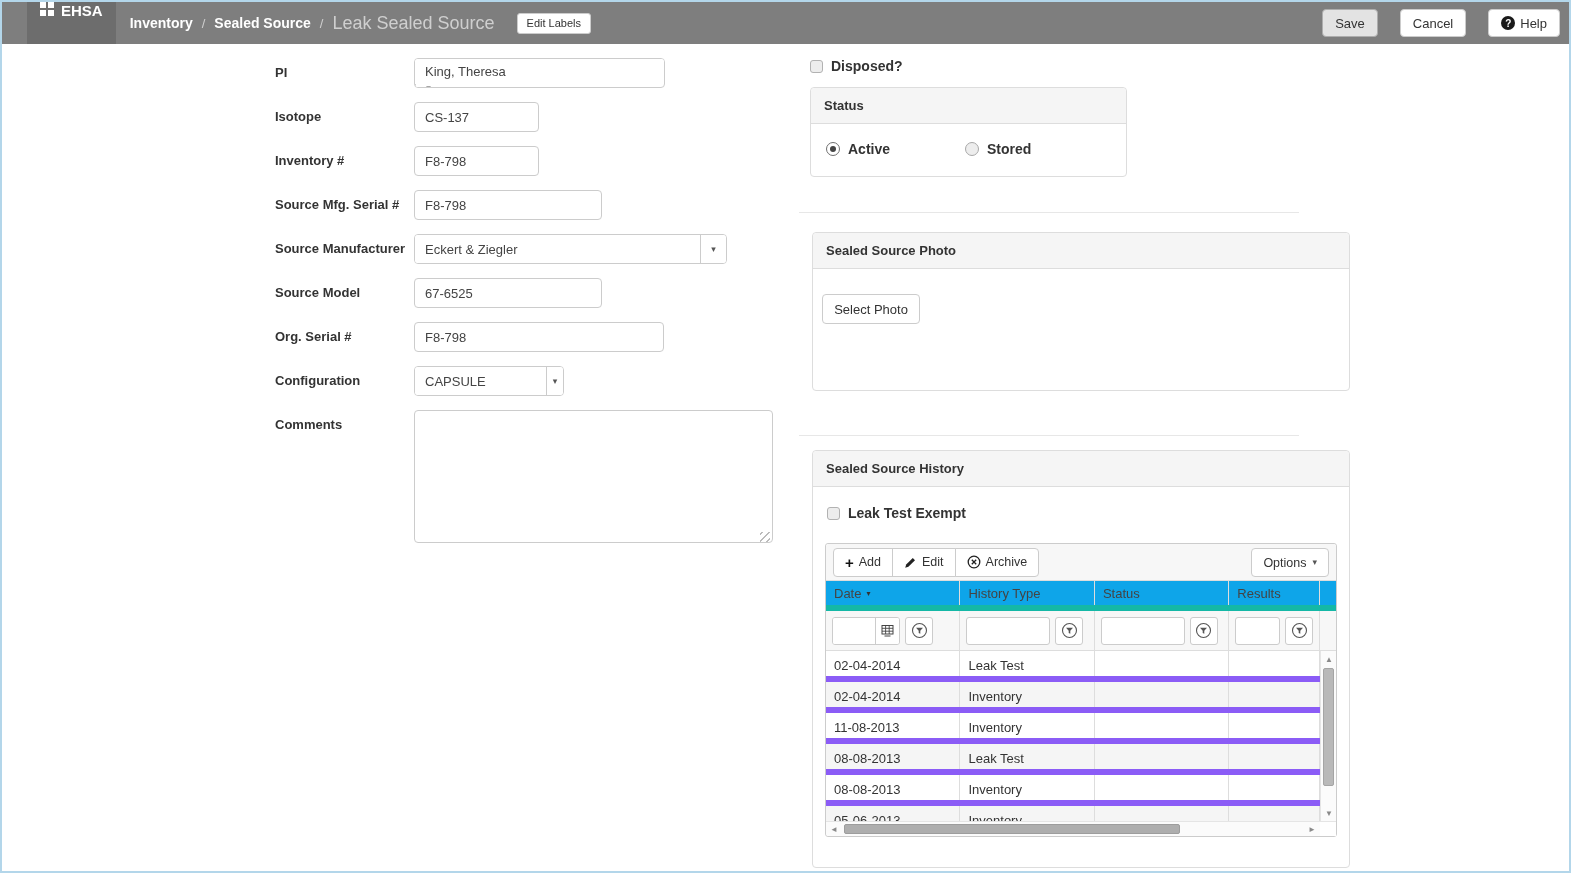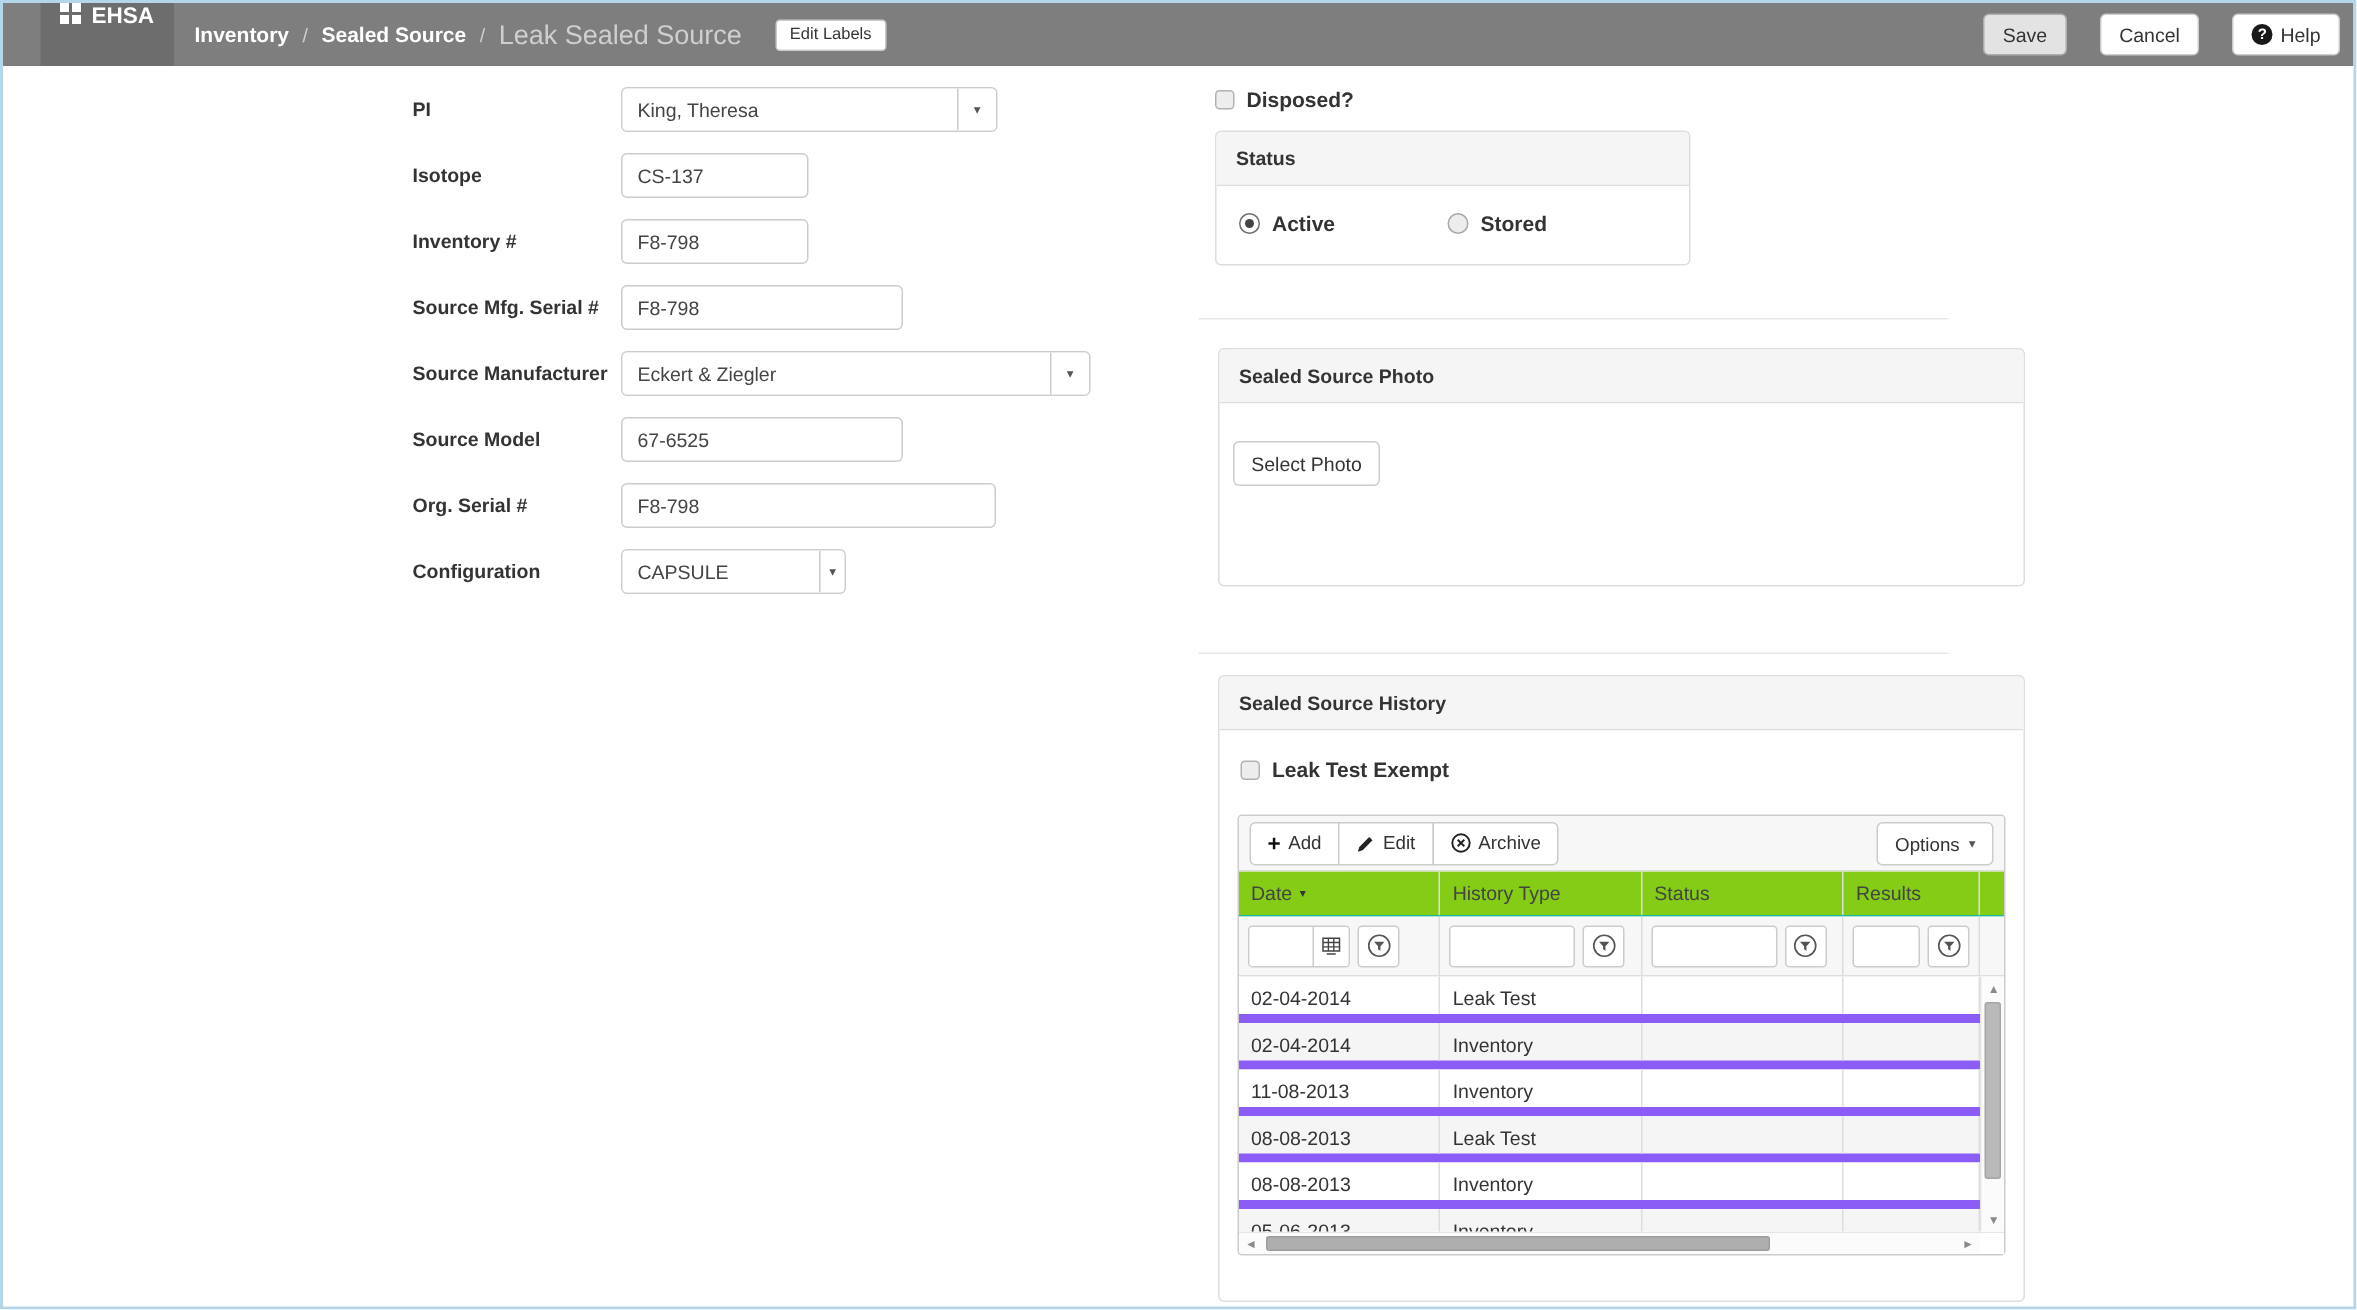--- a/index.html
+++ b/index.html
@@ -57,21 +57,21 @@
   .combo input {
     border: none; outline: none; flex: 1 1 auto; padding: 5px 10px;
     font-family: inherit; font-size: 13px; color: #444; min-width: 0;
   }
   .combo-btn {
     width: 26px; border: none; border-left: 1px solid #ccc; background: #fff;
     display: flex; align-items: center; justify-content: center; cursor: pointer;
   }
   .caret { font-size: 9px; color: #555; line-height: 1; font-style: normal; }
   .w125 { width: 125px; } .w188 { width: 188px; } .w250 { width: 250px; }
-  .cw251 { width: 251px; } .cw313 { width: 313px; } .cw150 { width: 150px; }
+  .cw251 { width: 251px; flex-direction: column; } .cw313 { width: 313px; } .cw150 { width: 150px; }
   .textarea-wrap { position: relative; width: 359px; }
   textarea.comments {
     width: 359px; height: 133px; border: 1px solid #ccc; border-radius: 4px;
     padding: 8px 10px; font-family: inherit; font-size: 13px; color: #444; resize: none;
   }
   .resize-grip {
     position: absolute; right: 3px; bottom: 5px; width: 10px; height: 10px; pointer-events: none;
     background: repeating-linear-gradient(-45deg, transparent 0 2px, #bbb 2px 3px, transparent 3px 5px);
   }
 
@@ -116,21 +116,21 @@
   .tb-btn:first-child { border-radius: 4px 0 0 4px; margin-left: 0; }
   .tb-btn.last { border-radius: 0 4px 4px 0; }
   .tb-icon { display: inline-flex; align-items: center; }
   .plus-glyph { font-weight: bold; font-size: 15px; line-height: 1; color: #111; }
   .btn-options {
     position: absolute; right: 7px; top: 4px; height: 29px;
     font-family: inherit; font-size: 12.5px; color: #333; background: #fff; border: 1px solid #ccc;
     border-radius: 4px; padding: 0 11px; display: inline-flex; align-items: center; gap: 6px; cursor: pointer;
   }
 
-  .grid-header { display: flex; height: 30px; border-bottom: 1px solid #14b8a6; background: #84cc16; }
+  .grid-header { display: flex; height: 30px; border-bottom: 6px solid #14b8a6; background: #0ea5e9; }
   .gh-cell {
     font-size: 13px; color: #444; padding: 6px 8px; border-right: 1px solid #ddd;
     display: flex; align-items: center; gap: 5px; cursor: pointer;
   }
   .gh-spacer { width: 16px; border-right: none; }
   .sort-caret { font-size: 8px; color: #333; }
 
   .grid-filter { display: flex; height: 40px; border-bottom: 1px solid #ddd; background: #f7f7f7; }
   .gf-cell { padding: 6px 6px; border-right: 1px solid #ddd; display: flex; align-items: center; gap: 5px; }
   .gf-input {
@@ -250,20 +250,27 @@
       <div class="form-row">
         <label class="form-label">Configuration</label>
         <div class="combo cw150">
           <input type="text" value="CAPSULE" style="">
           <button class="combo-btn">
               <i class="caret">▾</i>
             </button>
         </div>
       </div>
 
+      <div class="form-row">
+        <label class="form-label">Comments</label>
+        <div class="textarea-wrap">
+          <textarea class="comments" style=""></textarea>
+          <span class="resize-grip"></span>
+        </div>
+      </div>
 
     </div>
 
     <div class="check-line" style="left:808px; top:12px;">
       <span class="checkbox"></span>
       <span class="check-label">Disposed?</span>
     </div>
 
     <div class="panel" style="left:808px; top:41px; width:317px; height:90px;">
       <div class="panel-head">Status</div>

